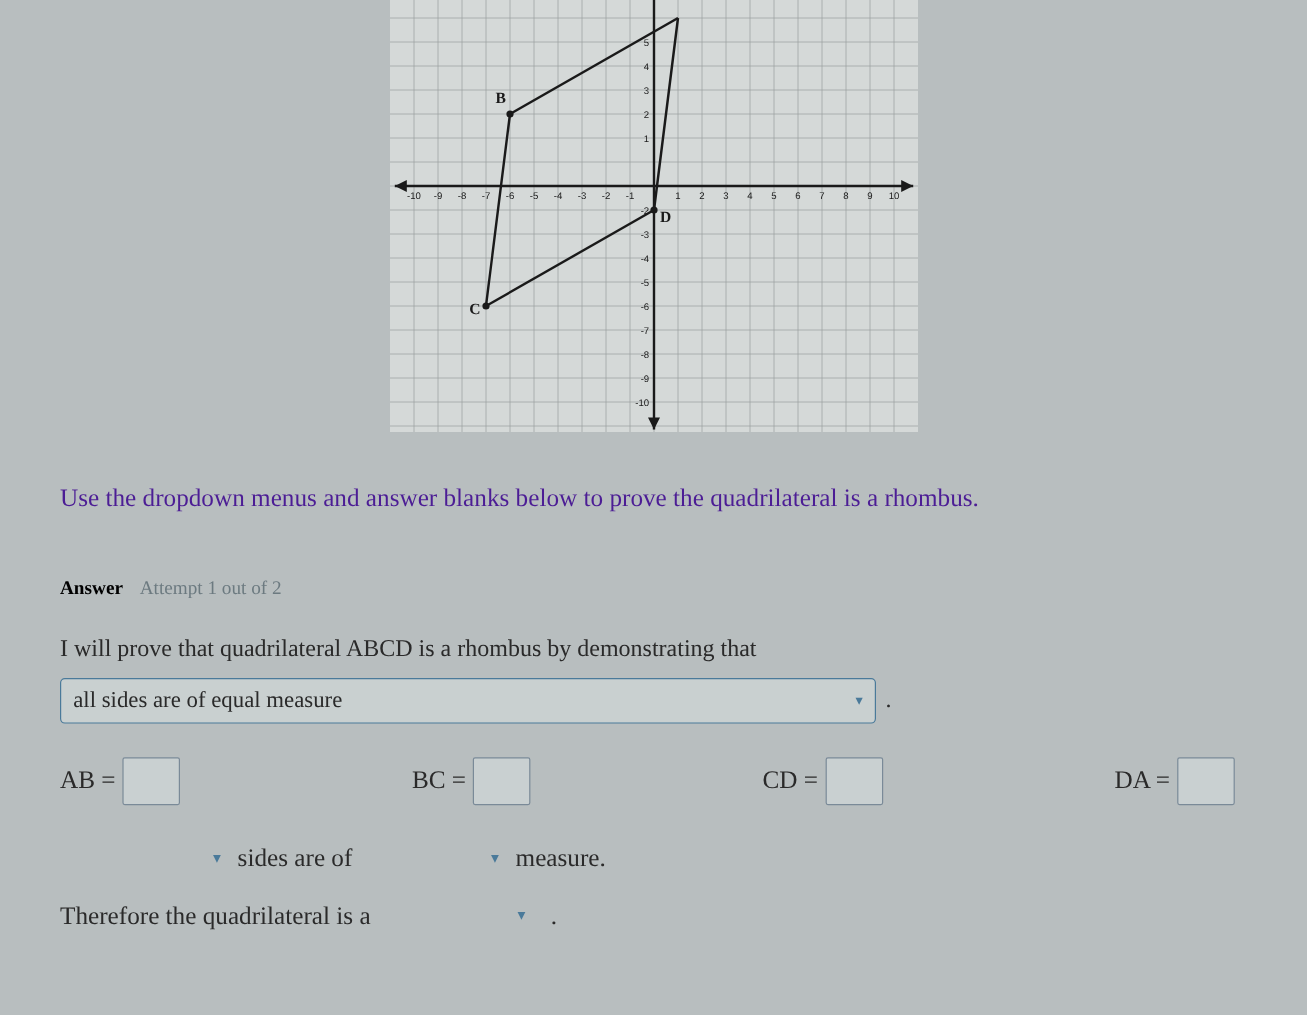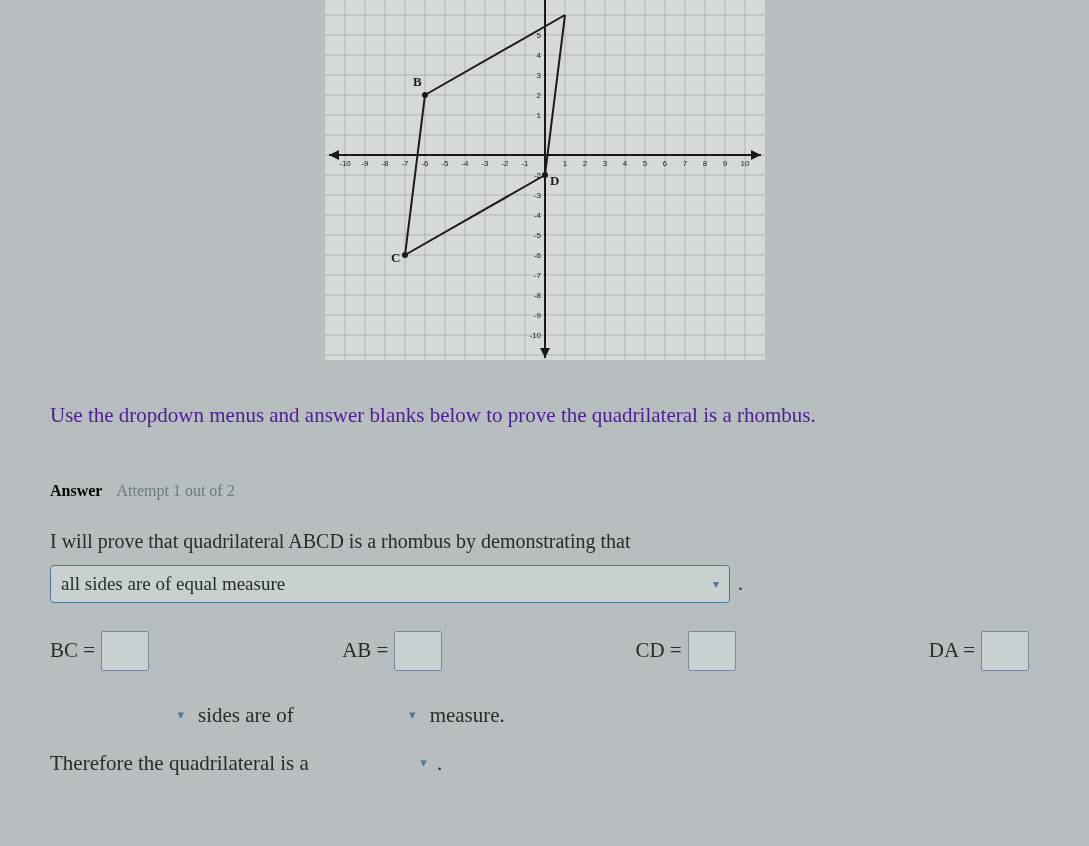--- a/index.html
+++ b/index.html
@@ -104,21 +104,21 @@
     color: #4a7a9a;
     padding-right: 6px;
     cursor: pointer;
   }
   .mini-select .chev { font-size: 13px; color:#4a7a9a; }
   .therefore {
     font-size: 21px;
     margin-top: 18px;
     display: flex;
     align-items: center;
-    gap: 4px;
+    gap: 15px;
   }
 </style>
 </head>
 <body>
 
 <div class="page">
 
   <div class="graph-wrap">
     <svg class="graph" viewBox="0 0 440 360">
 
@@ -246,25 +246,25 @@
   <div>
     <span class="big-select">
       <span>all sides are of equal measure</span>
       <span class="chev">▾</span>
     </span>
     <span style="font-size:20px;margin-left:4px;">.</span>
   </div>
 
   <div class="sides-row">
     <div class="side-group">
+      <span>AB =</span>
+      <span class="num-input"></span>
+    </div>
+    <div class="side-group">
       <span>BC =</span>
-      <span class="num-input"></span>
-    </div>
-    <div class="side-group">
-      <span>AB =</span>
       <span class="num-input"></span>
     </div>
     <div class="side-group">
       <span>CD =</span>
       <span class="num-input"></span>
     </div>
     <div class="side-group">
       <span>DA =</span>
       <span class="num-input"></span>
     </div>

